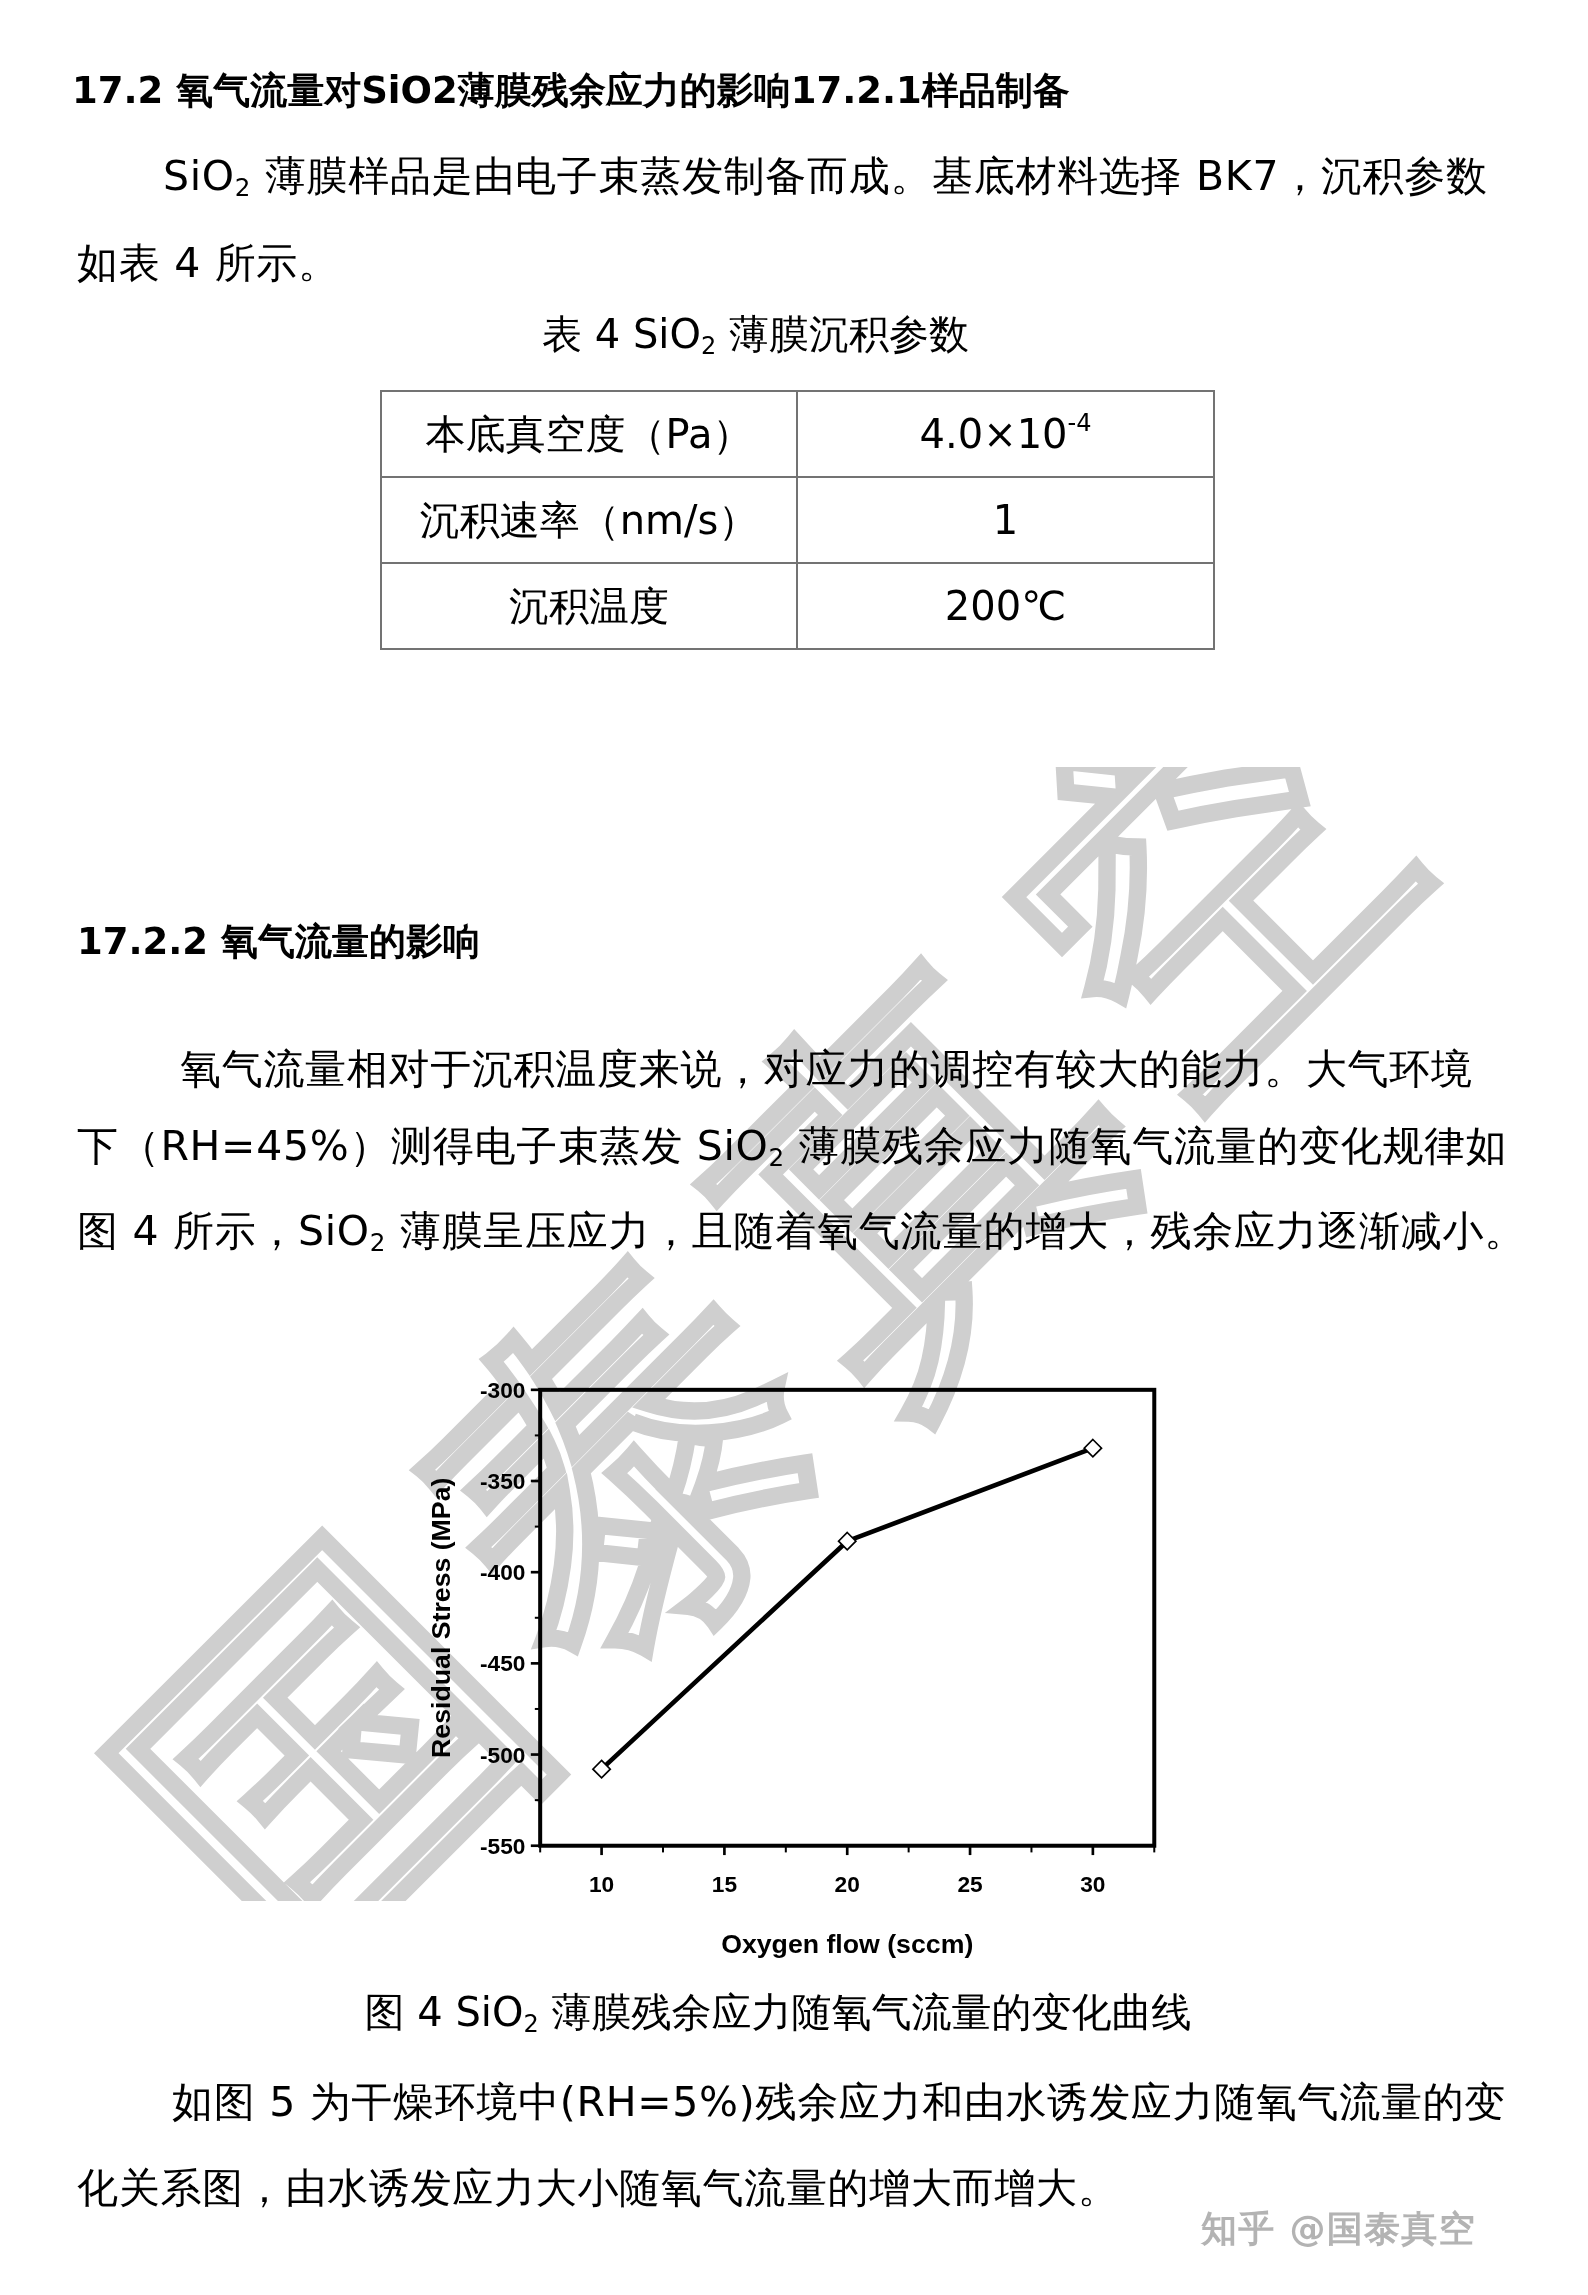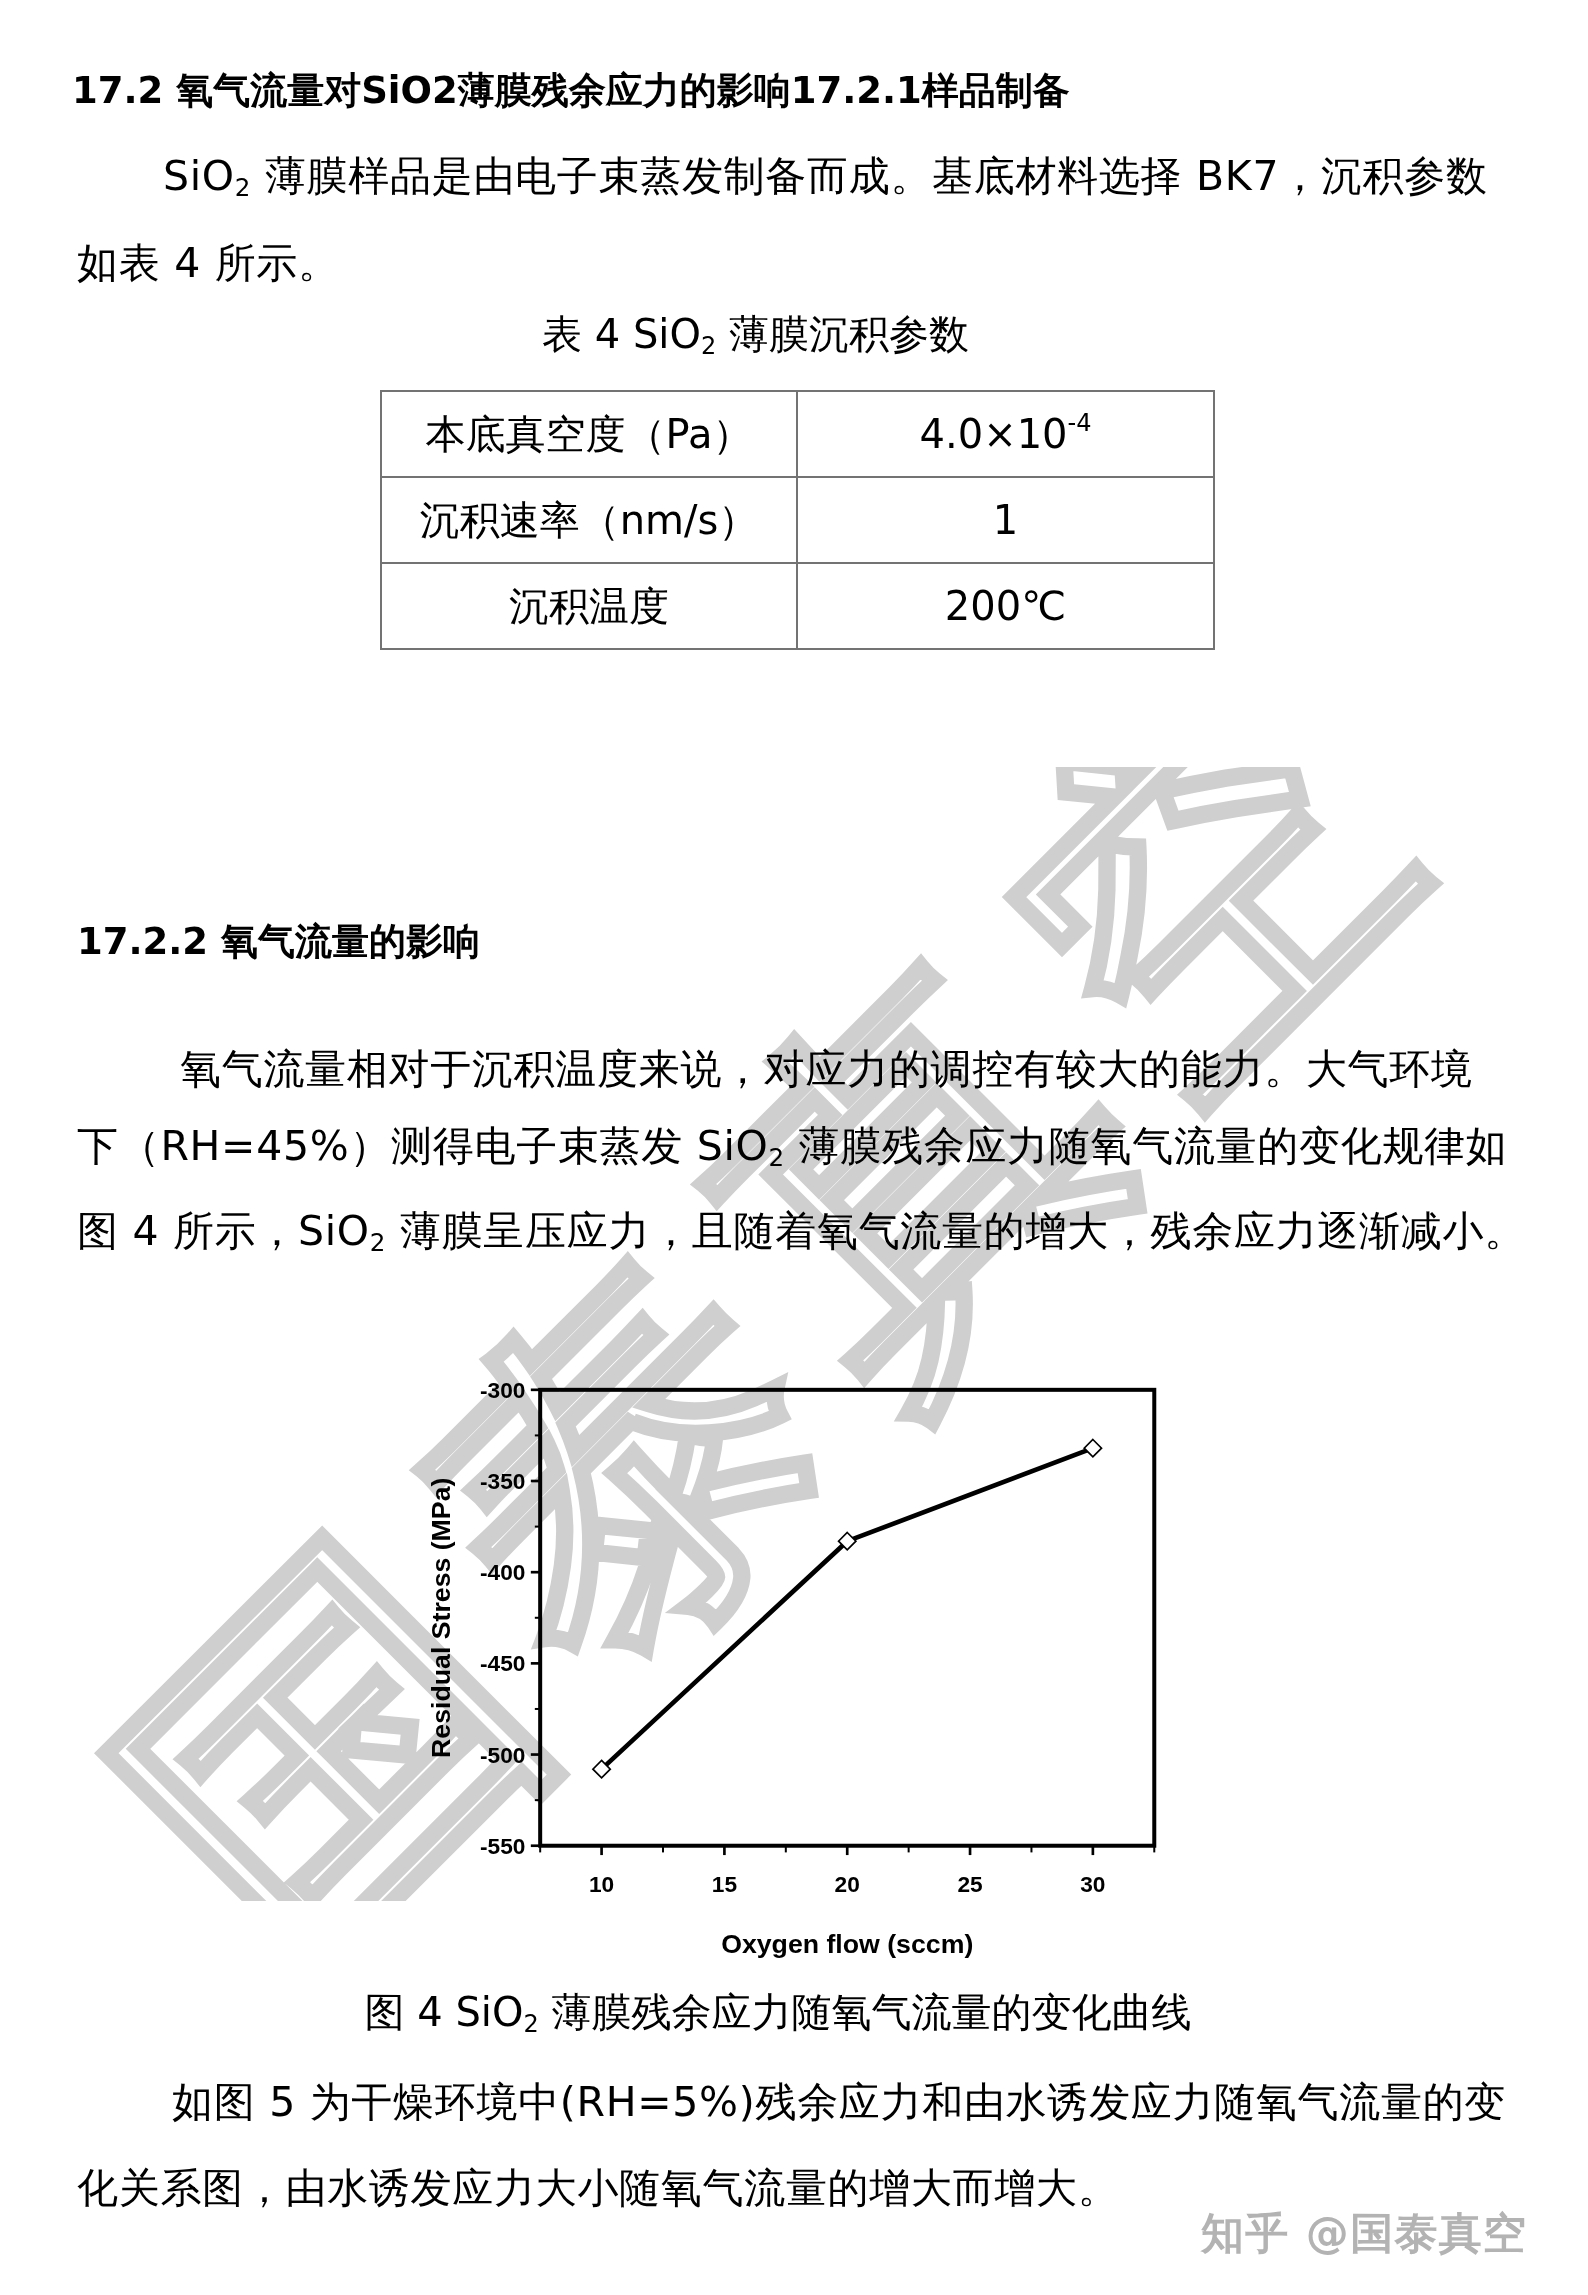--- a/index.html
+++ b/index.html
@@ -9,21 +9,21 @@
   .h { font-weight:bold; font-size:37px; line-height:47px; white-space:nowrap; }
   .p { font-size:41px; line-height:47px; white-space:nowrap; letter-spacing:0.7px; }
   sub { font-size:0.6em; vertical-align:-0.25em; line-height:0; }
   sup { font-size:0.6em; vertical-align:0.7em; line-height:0; }
   .caption { font-size:40px; line-height:47px; white-space:nowrap; text-align:center; }
   table.params { position:absolute; left:380px; top:390px; width:835px;
                  border-collapse:collapse; font-size:40px; }
   table.params td { border:2px solid #737373; height:84px; text-align:center; padding:0; white-space:nowrap; }
   table.params td.k { width:414px; }
   .watermark { position:absolute; pointer-events:none; }
-  .wm-brand { color:#b3b3b3; font-size:43px; font-weight:bold; white-space:nowrap; letter-spacing:1.3px; }
+  .wm-brand { color:#b3b3b3; font-size:36px; font-weight:bold; white-space:nowrap; letter-spacing:1.3px; }
   .chart-svg text { font-family:"Liberation Sans", sans-serif; font-weight:bold; }
 </style>
 </head>
 <body>
 
 <div class="watermark" style="left:80px; top:767px; width:1468px; height:1134px; z-index:0;">
   <svg width="1468" height="1134" viewBox="0 0 2200 1700">
     <g transform="translate(1100,850) rotate(-45)">
       <text x="0" y="130" text-anchor="middle" font-size="560" fill="none" stroke="#cfcfcf" stroke-width="26" letter-spacing="60" font-family="DejaVu Serif, serif">国泰真空</text>
     </g>

